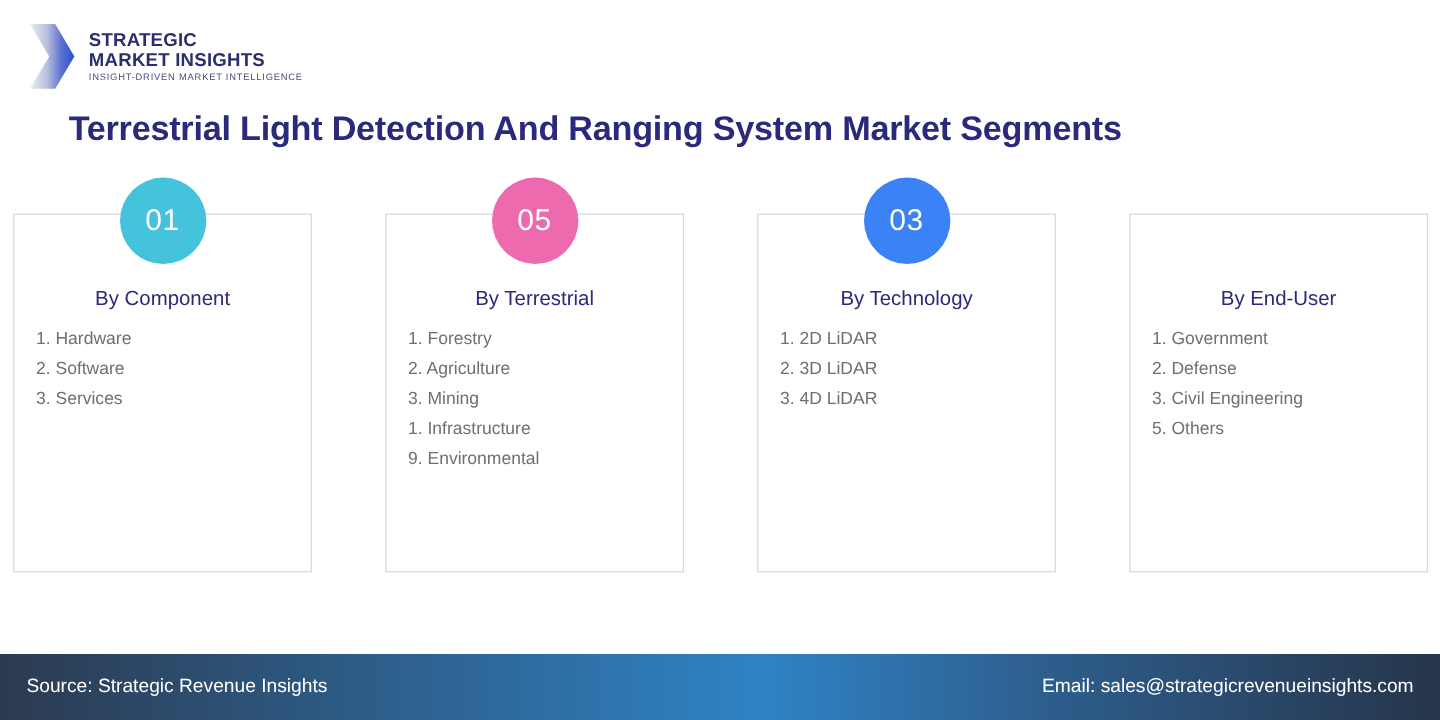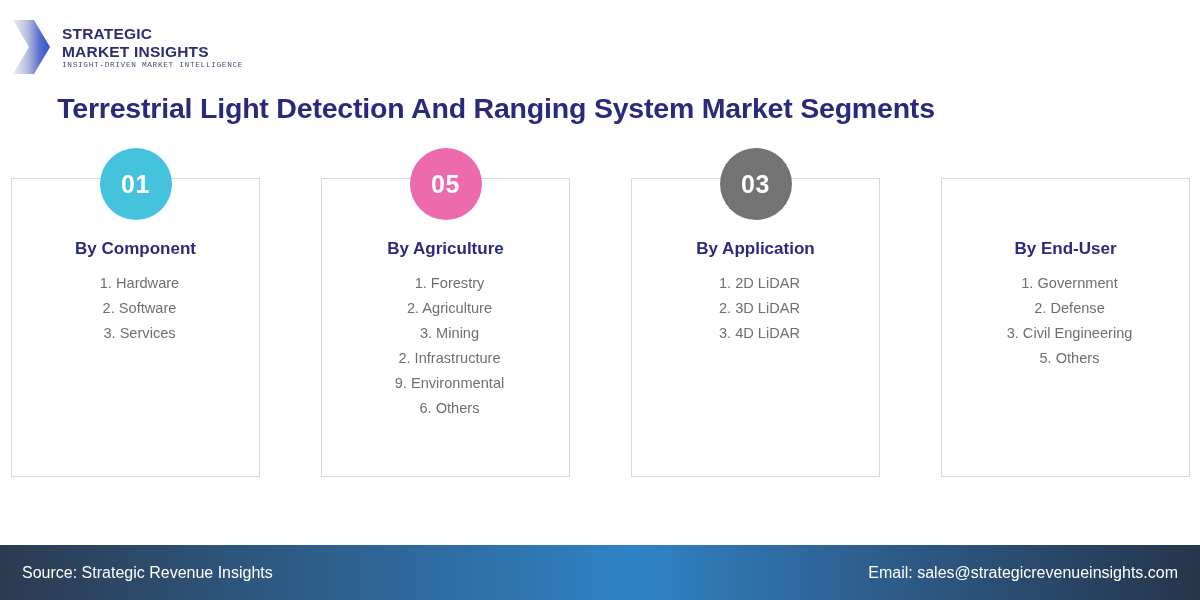--- a/index.html
+++ b/index.html
@@ -15,21 +15,21 @@
   #page {
     position:relative;
     width:1200px;
     height:600px;
     background:#ffffff;
   }
 
   
   #logo {
     position:absolute;
-    left:10px;
+    left:22px;
     top:18px;
     display:flex;
     align-items:center;
     gap:10px;
   }
   #logo-mark {
     width:42px;
     height:58px;
     display:block;
     flex:0 0 auto;
@@ -41,21 +41,21 @@
     letter-spacing:0.2px;
     color:#2b2e6e;
     line-height:1.12;
     font-family:"Liberation Sans", sans-serif;
   }
   #logo-tagline {
     font-size:7.8px;
     letter-spacing:0.65px;
     color:#4a4f78;
     margin-top:1px;
-    font-family:Liberation Mono, monospace;
+    font-family:Liberation Sans, sans-serif;
   }
 
   
   #title {
     position:absolute;
     left:0;
     top:92px;
     width:992px;
     text-align:center;
     font-size:28.5px;
@@ -88,42 +88,41 @@
     top:-31px;
     transform:translateX(-50%);
     width:72px;
     height:72px;
     border-radius:50%;
     display:flex;
     align-items:center;
     justify-content:center;
     color:#ffffff;
     font-size:25px;
-    font-weight:bold;
+    font-weight:normal;
     letter-spacing:0.5px;
     font-family:"Liberation Sans", sans-serif;
   }
   .card-title {
     position:absolute;
     top:60px;
     left:0;
     width:100%;
     text-align:center;
     font-size:17px;
-    font-weight:bold;
+    font-weight:normal;
     color:#2a2a7c;
     font-family:"Liberation Sans", sans-serif;
   }
   .card-list {
     position:absolute;
     top:92px;
     left:18px;
     right:10px;
     list-style:none;
-    text-align:center;
   }
   .card-list li {
     font-size:14.6px;
     color:#6e6e76;
     line-height:25px;
     white-space:nowrap;
     font-family:"Liberation Sans", sans-serif;
   }
 
   
@@ -183,34 +182,33 @@
       <div class="card-title">By Component</div>
       <ul class="card-list">
         <li>1. Hardware</li>
         <li>2. Software</li>
         <li>3. Services</li>
       </ul>
     </div>
 
     <div class="card">
       <div class="badge" style="background: rgb(238, 106, 174);">05</div>
-      <div class="card-title">By Agriculture</div>
+      <div class="card-title">By Terrestrial</div>
       <ul class="card-list">
         <li>1. Forestry</li>
         <li>2. Agriculture</li>
         <li>3. Mining</li>
-        <li>2. Infrastructure</li>
+        <li>1. Infrastructure</li>
         <li>9. Environmental</li>
-        <li>6. Others</li>
-      </ul>
-    </div>
-
-    <div class="card">
-      <div class="badge" style="background: #737373;">03</div>
-      <div class="card-title">By Application</div>
+      </ul>
+    </div>
+
+    <div class="card">
+      <div class="badge" style="background: #3b82f6;">03</div>
+      <div class="card-title">By Technology</div>
       <ul class="card-list">
         <li>1. 2D LiDAR</li>
         <li>2. 3D LiDAR</li>
         <li>3. 4D LiDAR</li>
       </ul>
     </div>
 
     <div class="card">
       <div class="card-title">By End-User</div>
       <ul class="card-list">

